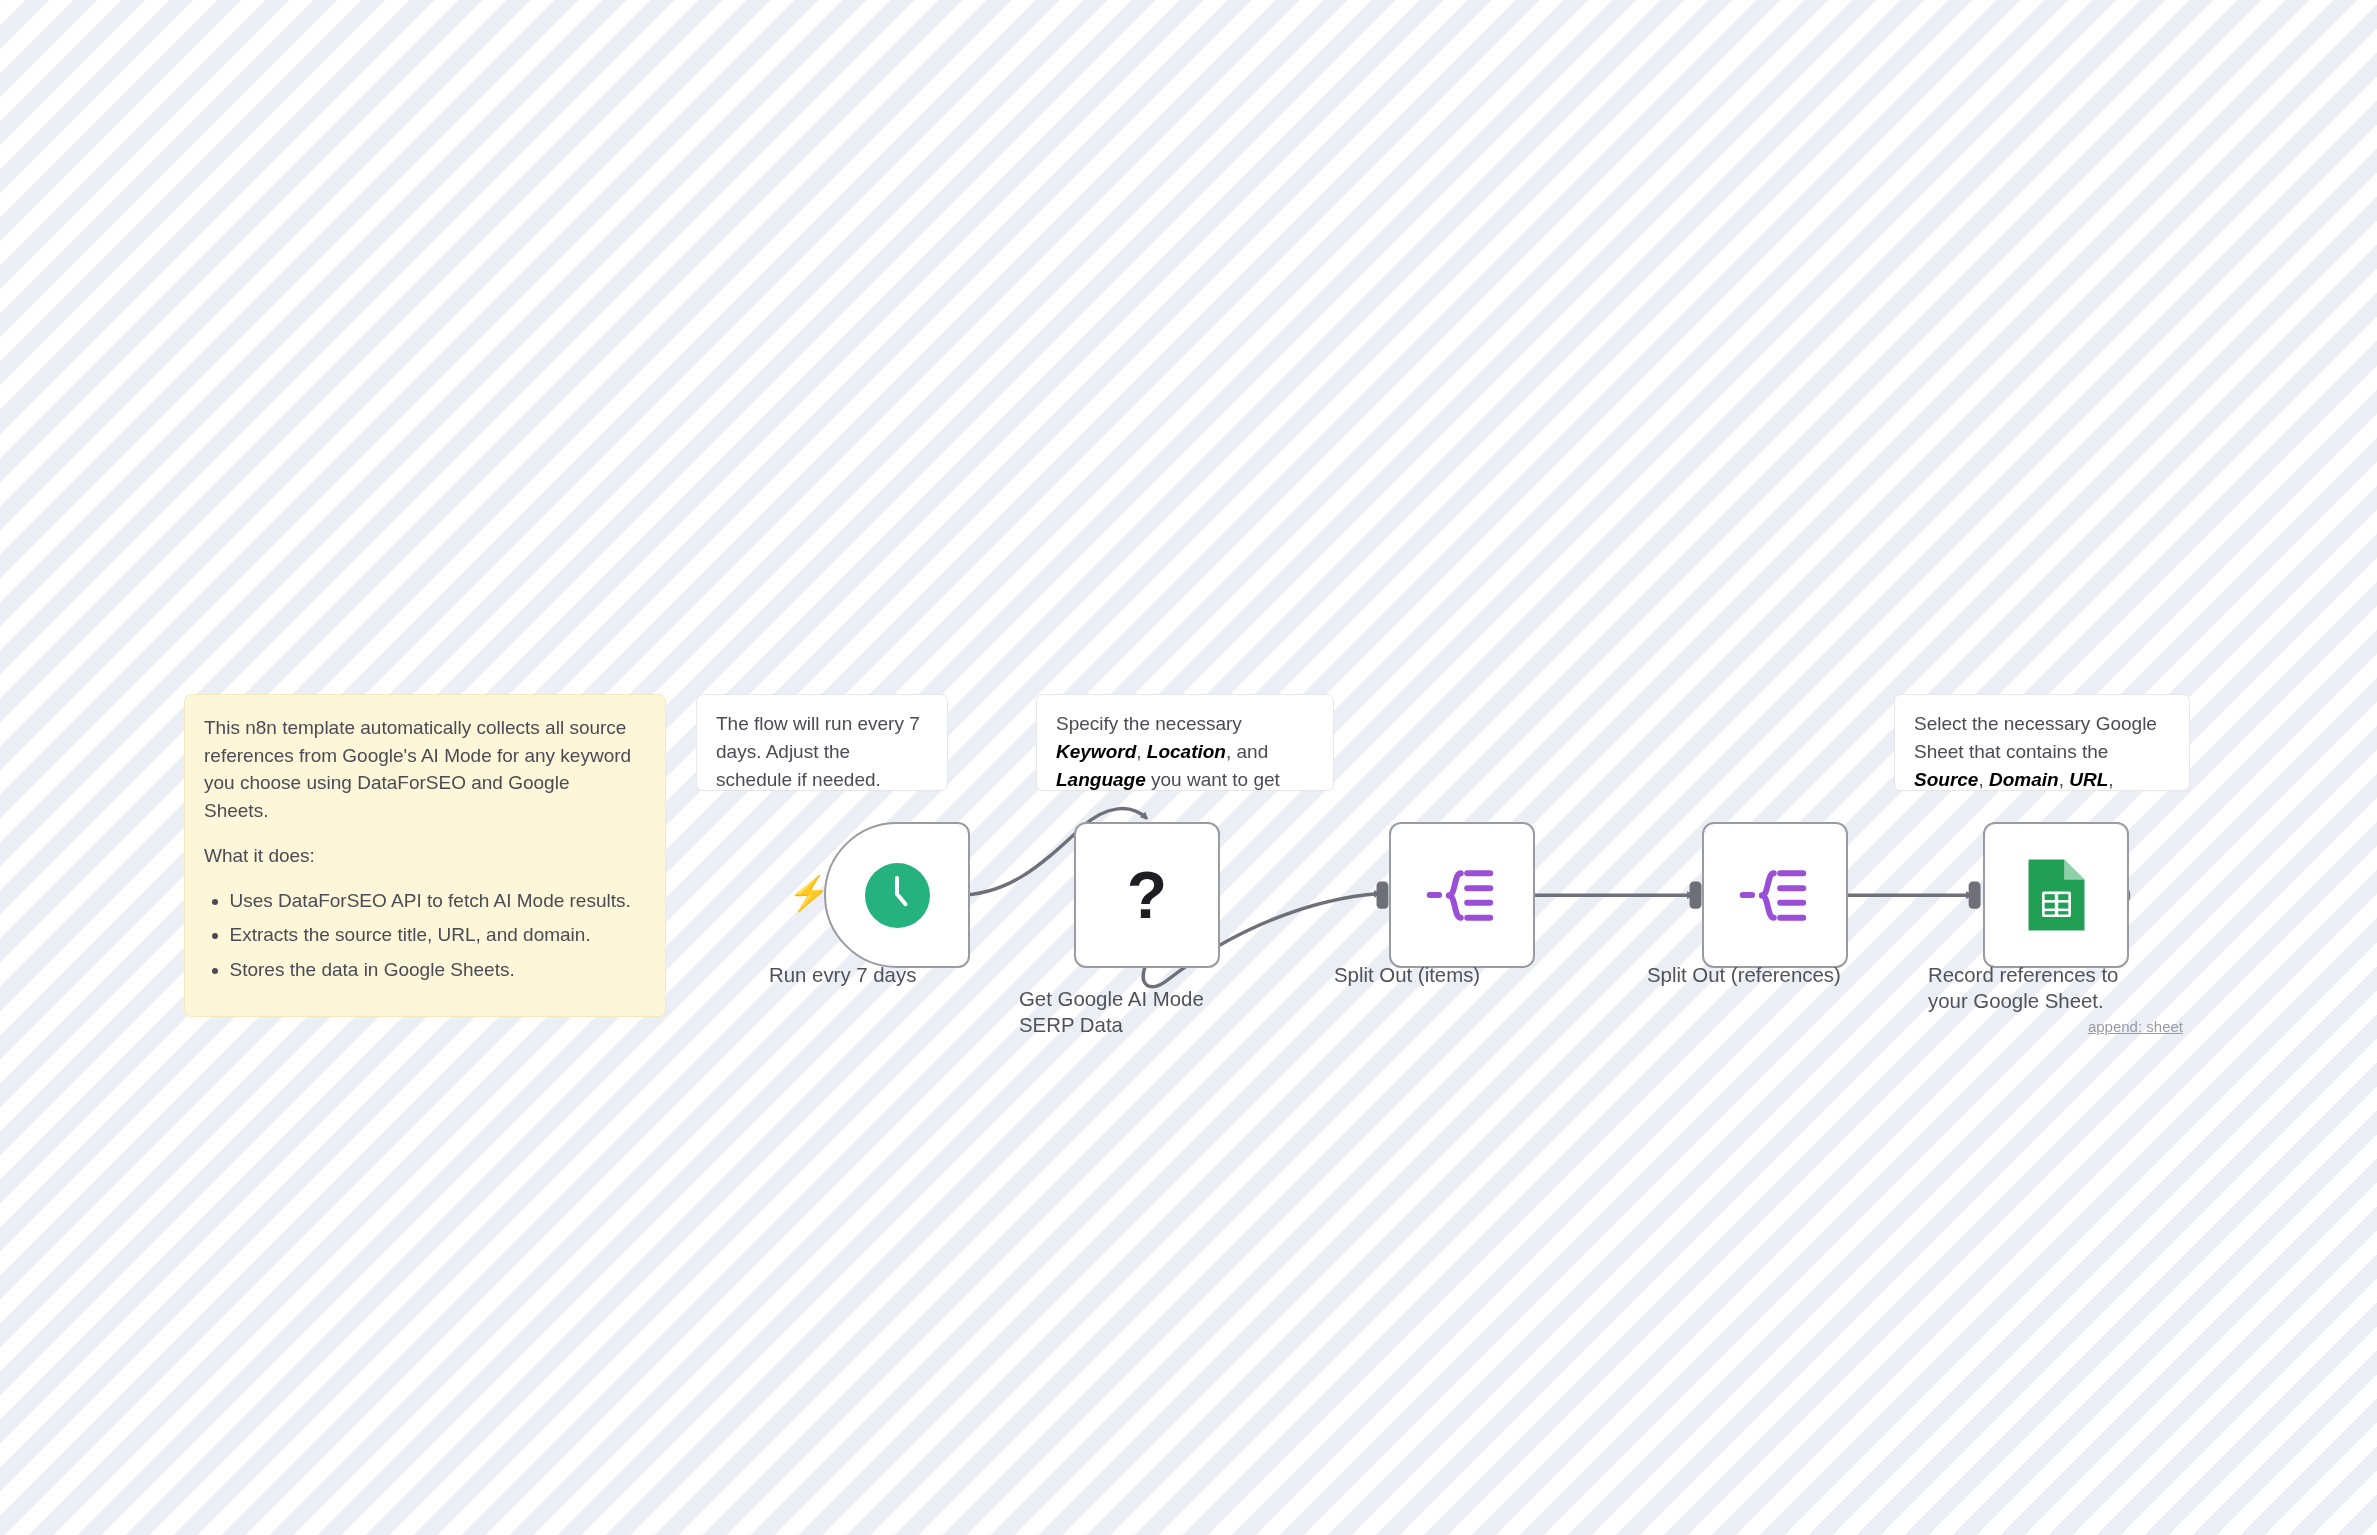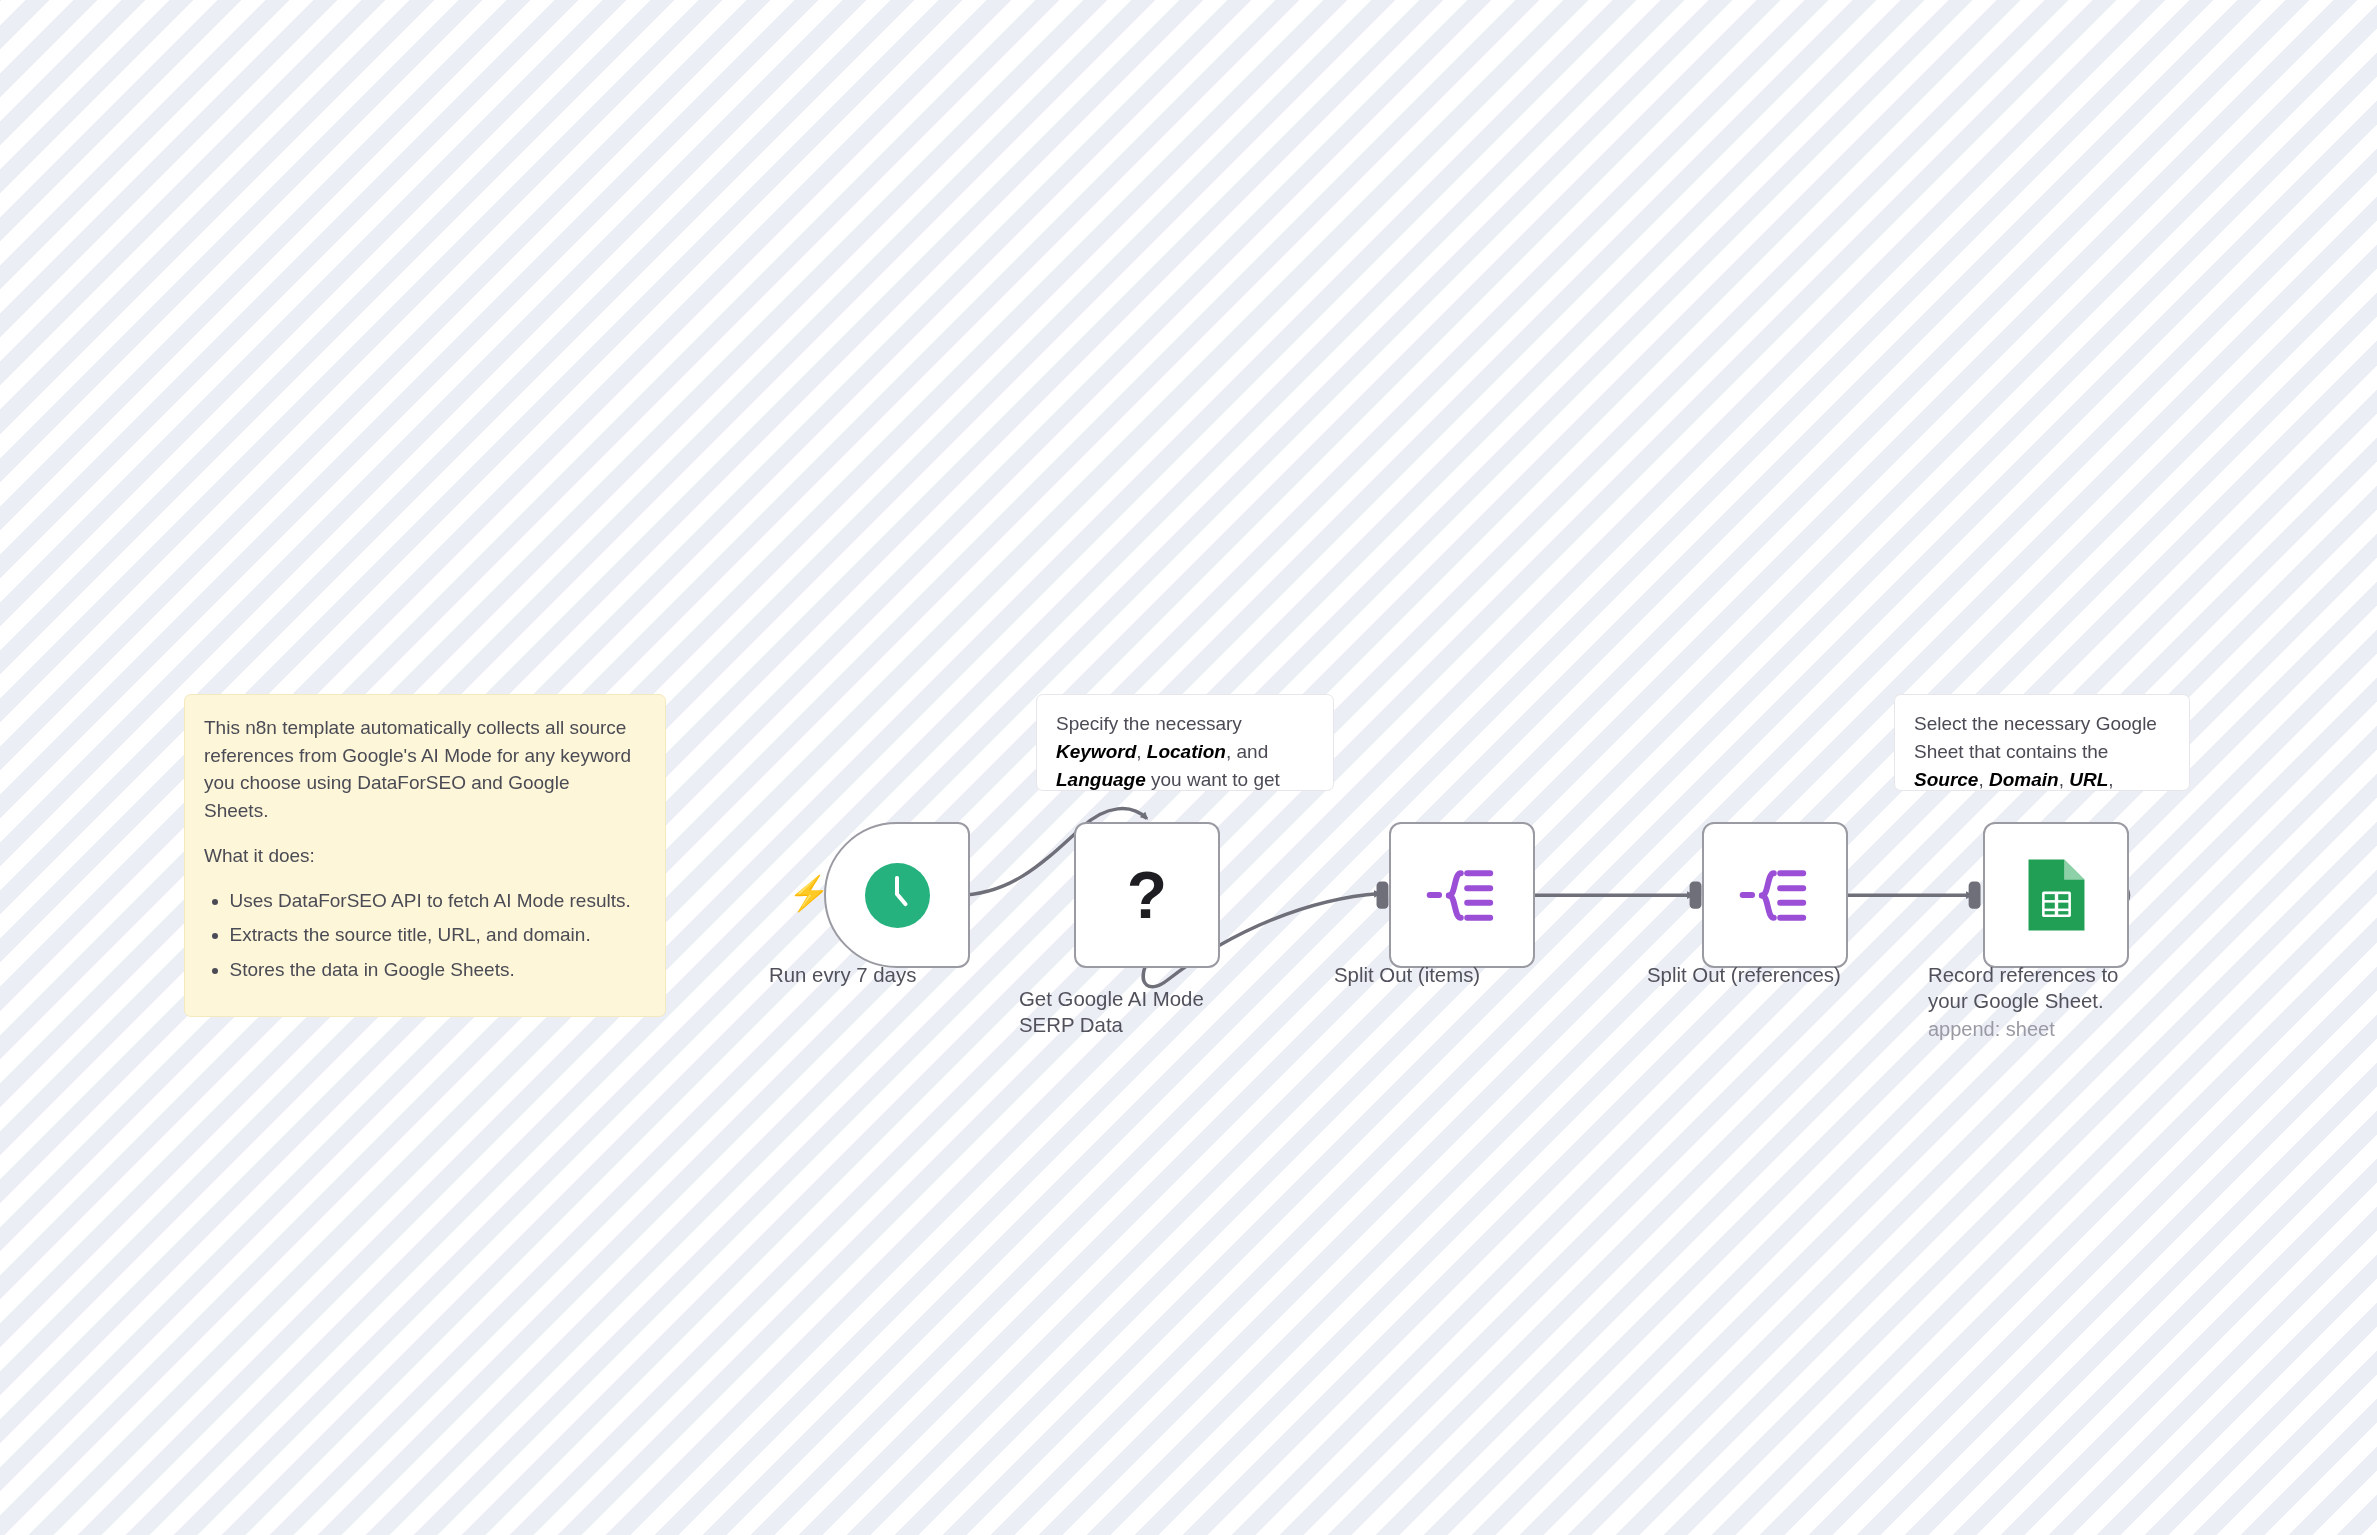--- a/index.html
+++ b/index.html
@@ -87,23 +87,24 @@
     position: absolute;
     width: 255px;
     text-align: left;
     font-size: 20.4px;
     color: #51515b;
     line-height: 1.28;
   }
   .node-subcaption {
     position: absolute;
     width: 255px;
-    text-align: left;
-    font-size: 20px;
+    text-align: right;
+    font-size: 15px;
     color: #9a9aa4;
+    text-decoration: underline;
   }
 
   .bolt {
     position: absolute;
     font-size: 34px;
     color: #ff6d5a;
     line-height: 1;
     user-select: none;
   }
 
@@ -182,20 +183,23 @@
   <div class="note note-yellow" style="left:184px; top:694px; width:482px; height:323px;">
     <p>This n8n template automatically collects all source references from Google's AI Mode for any keyword you choose using DataForSEO and Google Sheets.</p>
     <p>What it does:</p>
     <ul>
       <li>Uses DataForSEO API to fetch AI Mode results.</li>
       <li>Extracts the source title, URL, and domain.</li>
       <li>Stores the data in Google Sheets.</li>
     </ul>
   </div>
 
+  <div class="note note-white" style="left:696px; top:694px; width:252px; height:97px;">
+    <p>The flow will run every 7 days. Adjust the schedule if needed.</p>
+  </div>
 
   <div class="note note-white" style="left:1036px; top:694px; width:298px; height:97px;">
     <p id="params-note-text">Specify the necessary <b>Keyword</b>, <b>Location</b>, and <b>Language</b> you want to get data for.</p>
   </div>
 
   <div class="note note-white" style="left:1894px; top:694px; width:296px; height:97px;">
     <p id="sheet-note-text">Select the necessary Google Sheet that contains the <b>Source</b>, <b>Domain</b>, <b>URL</b>, <b>Record</b>, and  columns.</p>
   </div>
 
   <div class="bolt" style="left:788px; top:876px;">⚡</div>

